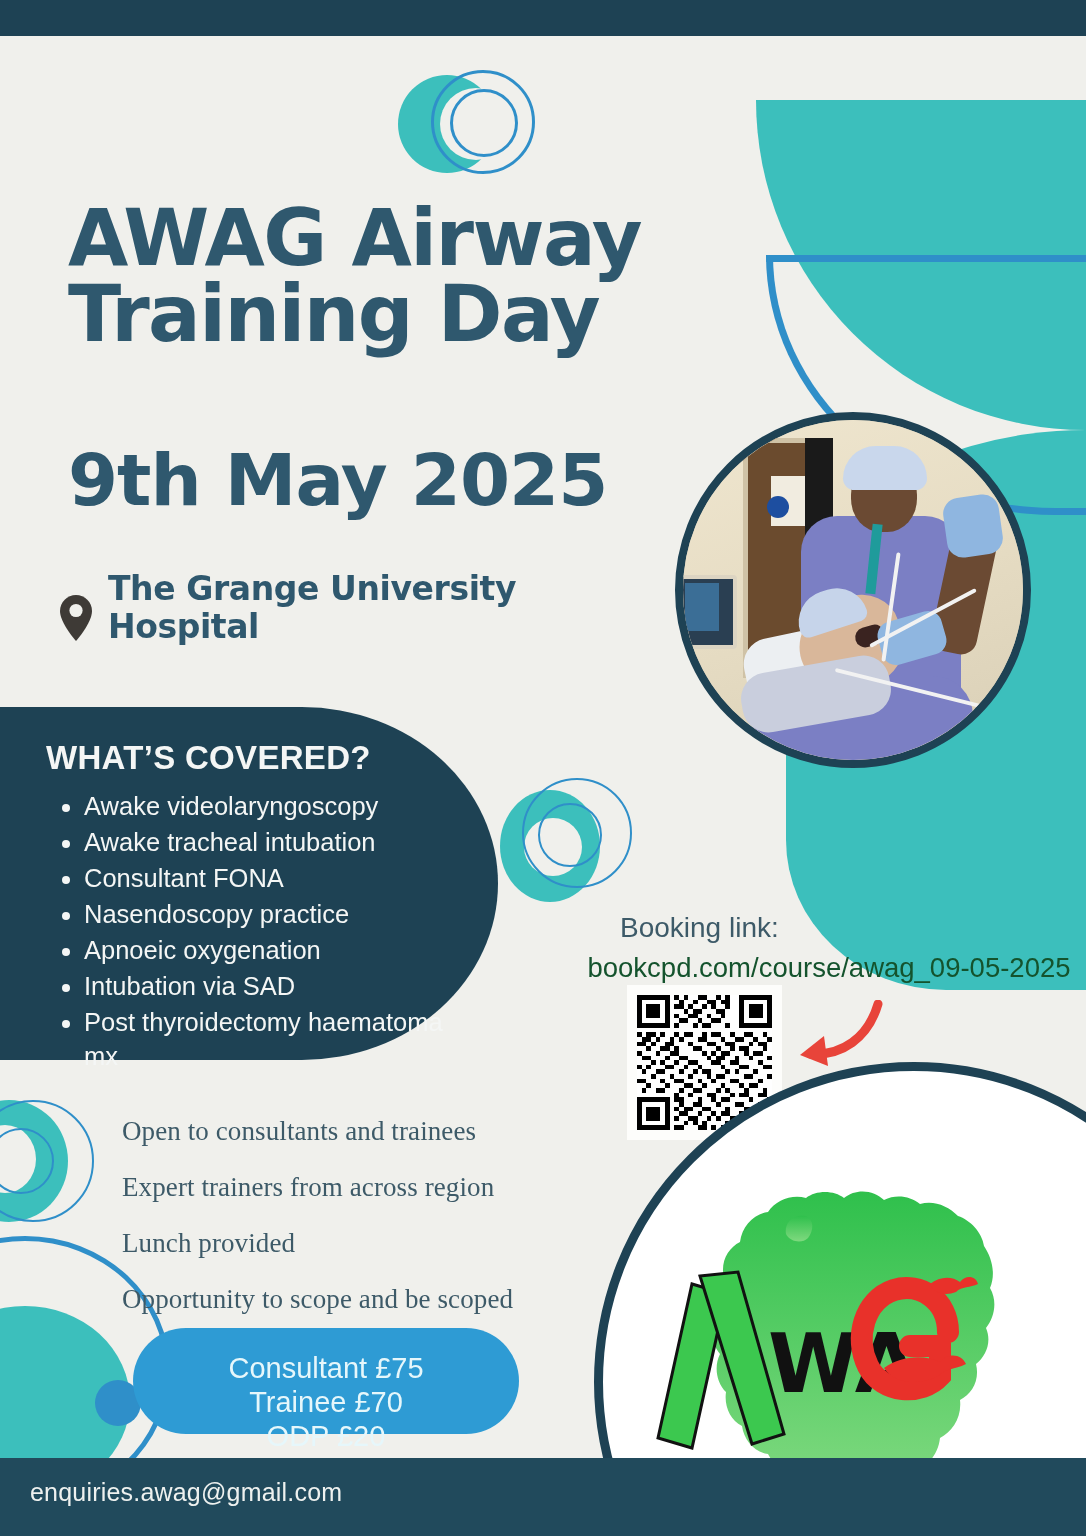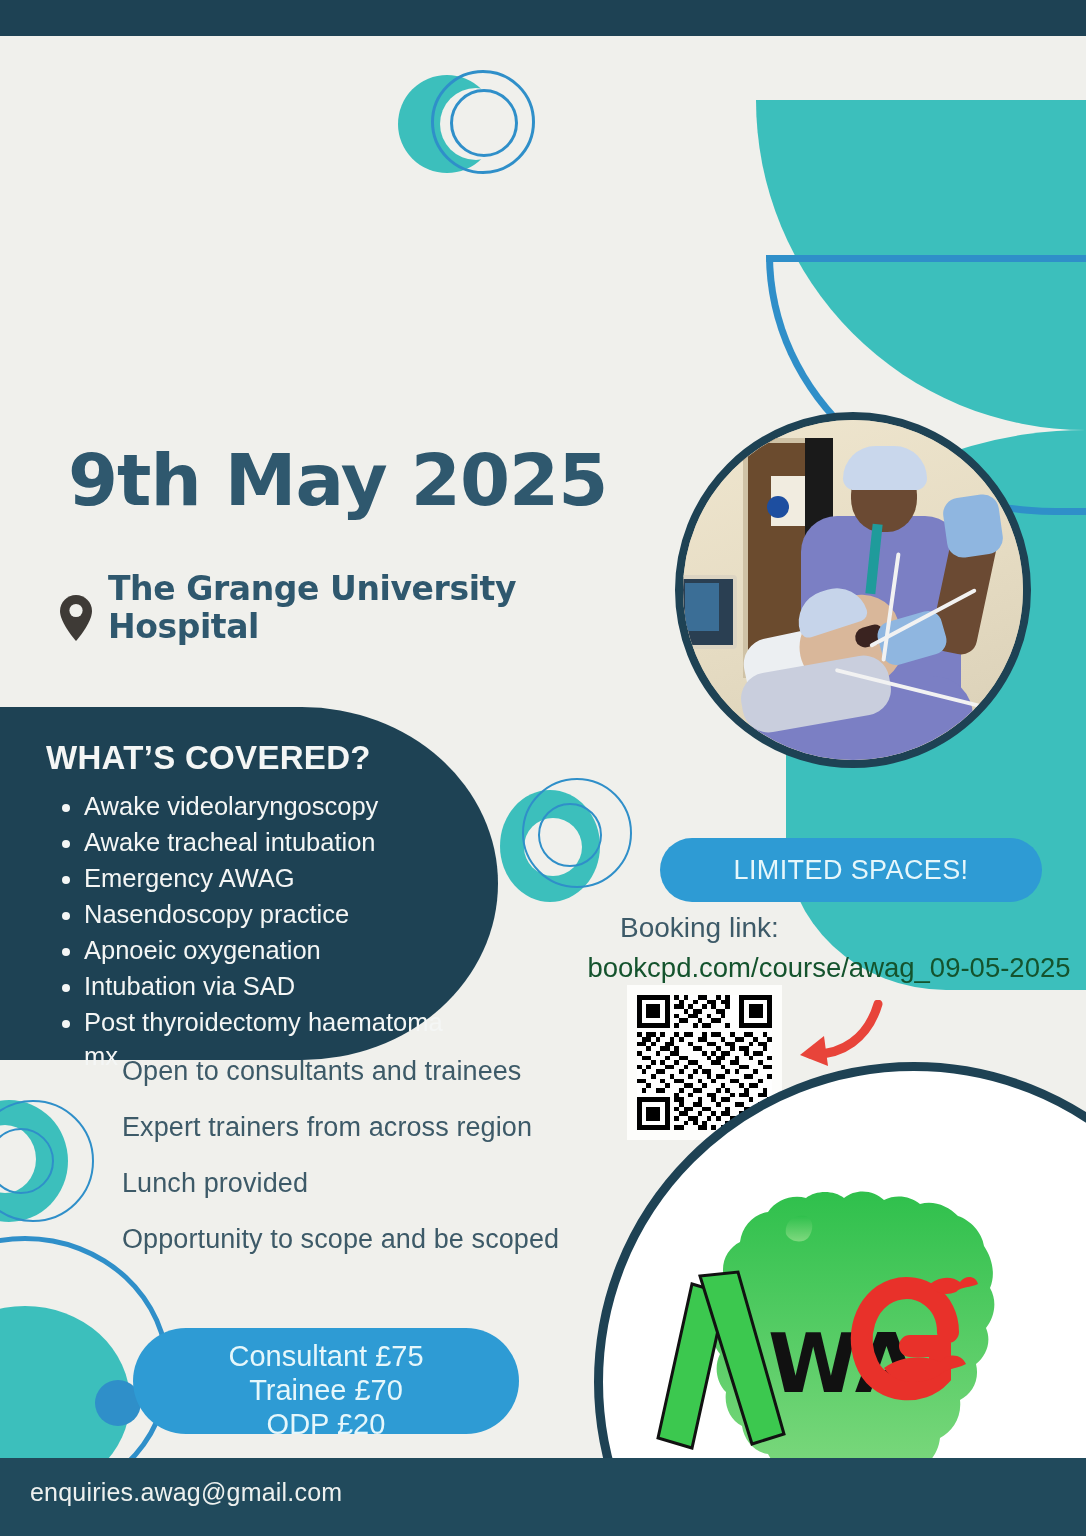--- a/index.html
+++ b/index.html
@@ -389,43 +389,44 @@
   .arrow {
     position: absolute;
     left: 790px; top: 1000px;
     width: 95px; height: 70px;
     z-index: 14;
   }
 
   
   .features {
     position: absolute;
-    left: 122px; top: 1056px;
+    left: 122px; top: 1116px;
     width: 560px;
     z-index: 9;
+    font-family: Liberation Serif, serif;
   }
   .features div {
     color: #3d5a68;
     font-size: 27px;
     margin-bottom: 25px;
     letter-spacing: .1px;
   }
 
   
   .price {
     position: absolute;
     left: 133px; top: 1328px;
     width: 386px; height: 106px;
     background: #2e9bd4;
     border-radius: 56px;
     color: #e6f7fb;
     font-size: 29px;
     line-height: 1.17;
     text-align: center;
-    padding-top: 12px;
+    padding-top: 24px;
     box-sizing: border-box;
     z-index: 20;
   }
 
   
   .white-circle {
     position: absolute;
     left: 594px; top: 1062px;
     width: 640px; height: 640px;
     border-radius: 50%;
@@ -453,20 +454,24 @@
   <div class="teal-quarter2"></div>
   <div class="blue-arc-tr"></div>
 
   <div class="ring-group-top">
     <div class="rg-fill"></div>
     <div class="rg-fill2"></div>
     <div class="rg-out1"></div>
     <div class="rg-out2"></div>
   </div>
 
+  <div class="title">
+    <span>AWAG Airway</span><br>
+    <span>Training Day</span>
+  </div>
 
   <div class="date">9th May 2025</div>
 
   <div class="venue-wrap">
     <span class="pin">
       <svg width="36" height="48" viewBox="0 0 36 48">
         <path d="M18 1C9.2 1 2 8.2 2 17c0 12 16 30 16 30s16-18 16-30C34 8.2 26.8 1 18 1z" fill="#3e3a36"></path>
         <circle cx="18" cy="16.5" r="6.6" fill="#f0f0ec"></circle>
       </svg>
     </span>
@@ -509,29 +514,28 @@
     <div class="rm-hole"></div>
     <div class="rm-out1"></div>
     <div class="rm-out2"></div>
   </div>
 
   <div class="panel">
     <div class="panel-title">WHAT’S COVERED?</div>
     <ul class="panel-list">
       <li>Awake videolaryngoscopy</li>
       <li>Awake tracheal intubation</li>
-      <li>Emergency AWAG</li>
+      <li>Consultant FONA</li>
       <li>Nasendoscopy practice</li>
       <li>Apnoeic oxygenation</li>
       <li>Intubation via SAD</li>
       <li>Post thyroidectomy haematoma mx</li>
     </ul>
   </div>
 
-  <div class="limited">LIMITED SPACES!</div>
   <div class="booking-label">Booking link:</div>
   <div class="booking-url">bookcpd.com/course/awag_09-05-2025</div>
 
   <div class="qr">
     <svg viewBox="0 0 29 29" shape-rendering="crispEdges">
       <rect width="29" height="29" fill="#ffffff"></rect>
       <g fill="#000000">
         <rect x="0" y="0" width="7" height="1"></rect>
           <rect x="0" y="6" width="7" height="1"></rect>
         <rect x="0" y="0" width="1" height="7"></rect>

